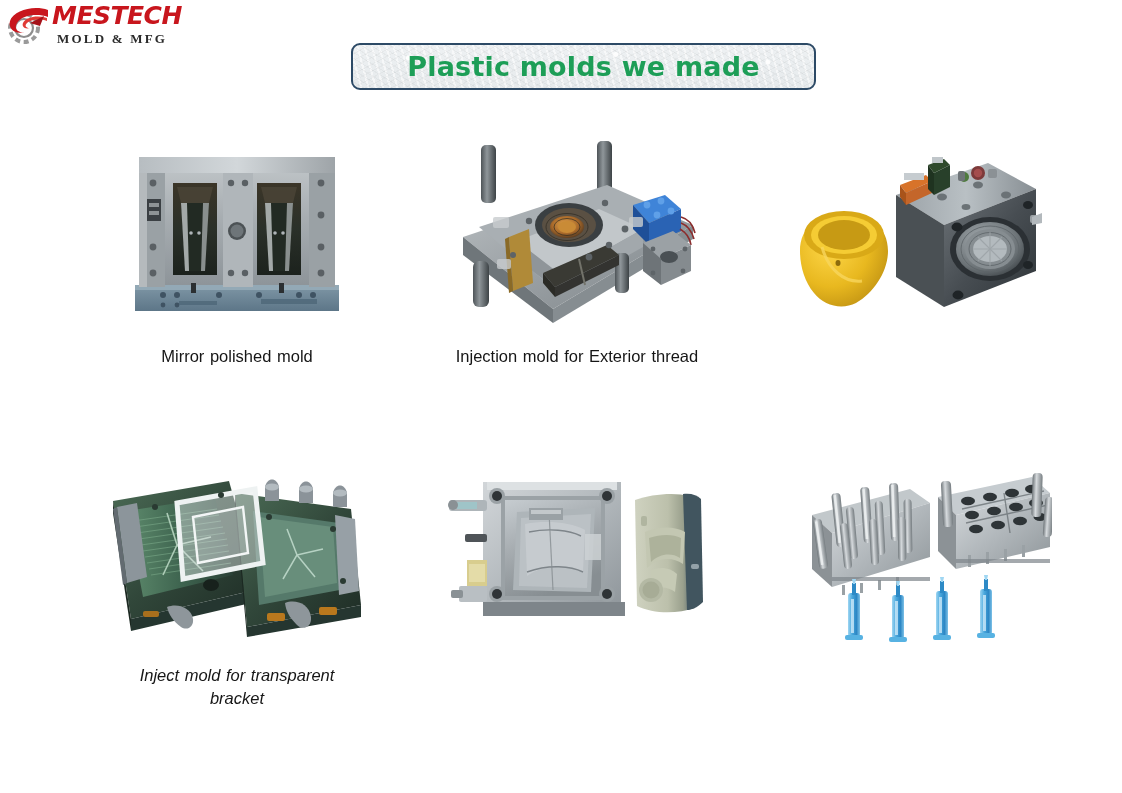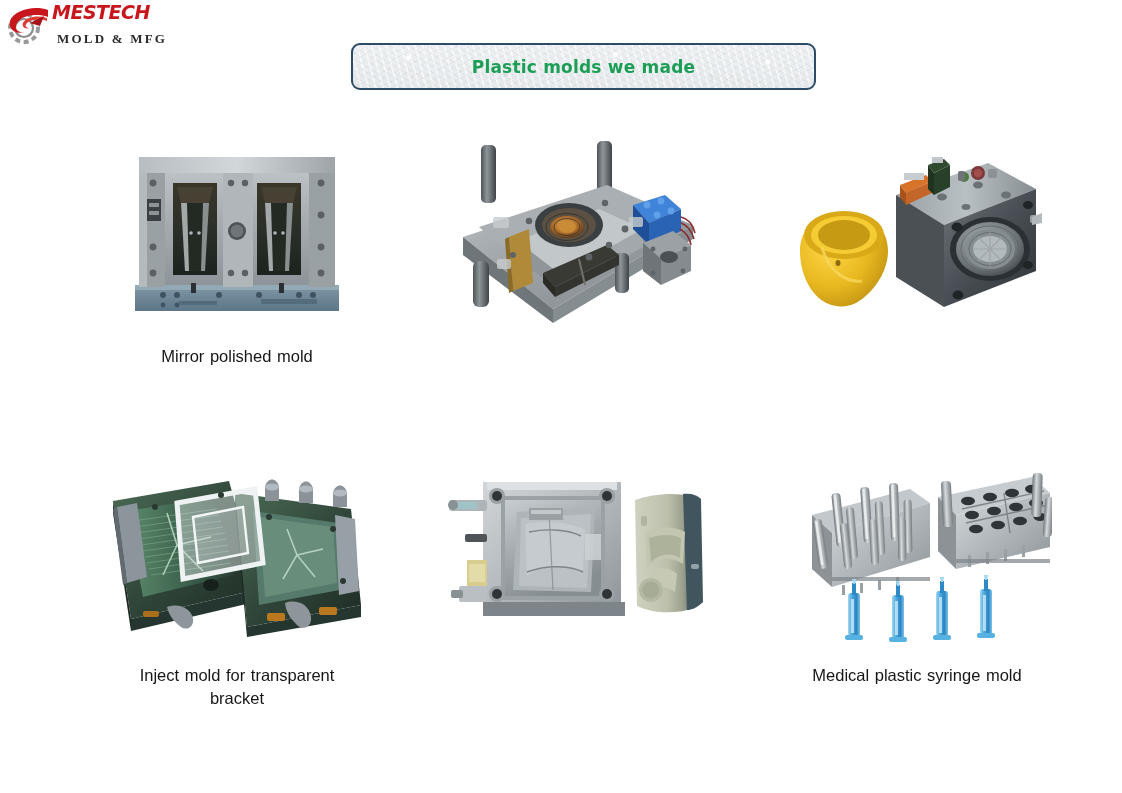--- a/index.html
+++ b/index.html
@@ -32,21 +32,21 @@
     width: 50px;
     height: 42px;
   }
   .logo-word {
     position: absolute;
     left: 48px;
     top: 1px;
     font-family: "DejaVu Sans", sans-serif;
     font-style: italic;
     font-weight: bold;
-    font-size: 19px;
+    font-size: 25px;
     letter-spacing: -0.5px;
     color: #c8161d;
     white-space: nowrap;
     line-height: 1;
   }
   .logo-sub {
     position: absolute;
     left: 53px;
     top: 29px;
     font-family: "Liberation Serif", serif;
@@ -79,41 +79,41 @@
       repeating-linear-gradient(75deg, rgba(255,255,255,0.55) 0 2px, rgba(0,0,0,0) 2px 7px),
       linear-gradient(#eef1f3, #e6eaec);
     display: flex;
     align-items: center;
     justify-content: center;
     overflow: hidden;
   }
   .title-text {
     font-family: "DejaVu Sans", sans-serif;
     font-weight: bold;
-    font-size: 17px;
+    font-size: 27px;
     color: #1d9e57;
     letter-spacing: 0.2px;
     position: relative;
     z-index: 2;
     white-space: nowrap;
   }
 
   
   .grid {
     position: absolute;
     left: 12px;
     top: 130px;
     width: 1122px;
   }
   .row {
     display: flex;
     width: 1020px;
     margin-left: 55px;
   }
-  .row-2 { margin-top: 82px; }
+  .row-2 { margin-top: 82px; font-style: italic; }
   .cell {
     width: 340px;
     display: flex;
     flex-direction: column;
     align-items: center;
   }
   .photo-wrap {
     width: 300px;
     height: 205px;
     display: flex;
@@ -352,20 +352,21 @@
             <circle cx="132" cy="124" r="3.4"></circle>
               <circle cx="152" cy="112" r="3.2"></circle>
           </g>
           <g fill="#c8ccce" opacity="0.8">
             <rect x="36" y="84" width="16" height="11" rx="2"></rect>
             <rect x="40" y="126" width="14" height="10" rx="2"></rect>
             <rect x="172" y="84" width="14" height="10" rx="2"></rect>
           </g>
         </svg>
       </div>
+      <div class="caption cap-wide">Injection mold for Exterior thread</div>
     </div>
 
     <div class="cell">
       <div class="photo-wrap">
         <svg width="250" height="180" viewBox="0 0 250 180">
           <defs>
             <linearGradient id="dark3" x1="0" y1="0" x2="1" y2="1">
               <stop offset="0" stop-color="#6d7378"></stop>
                 <stop offset="0.5" stop-color="#474d52"></stop>
               <stop offset="1" stop-color="#2e3438"></stop>
@@ -754,16 +755,15 @@
             <g transform="translate(198,116)">
               <rect x="0" y="14" width="12" height="46" rx="3" fill="url(#syr6)"></rect>
               <rect x="-3" y="58" width="18" height="5" rx="2" fill="#57b2e2"></rect>
               <rect x="4" y="4" width="4" height="12" fill="#2e8ac6"></rect>
               <path d="M4 0 L8 0 L7 5 L5 5 Z" fill="#9fd6f2"></path>
               <rect x="3" y="20" width="3" height="36" fill="#d6eefb" opacity="0.75"></rect>
             </g>
           </g>
         </svg>
       </div>
-      <div class="caption cap-wide">Medical plastic syringe mold</div>
     </div>
   </div>
 </div>
 
 </body></html>

